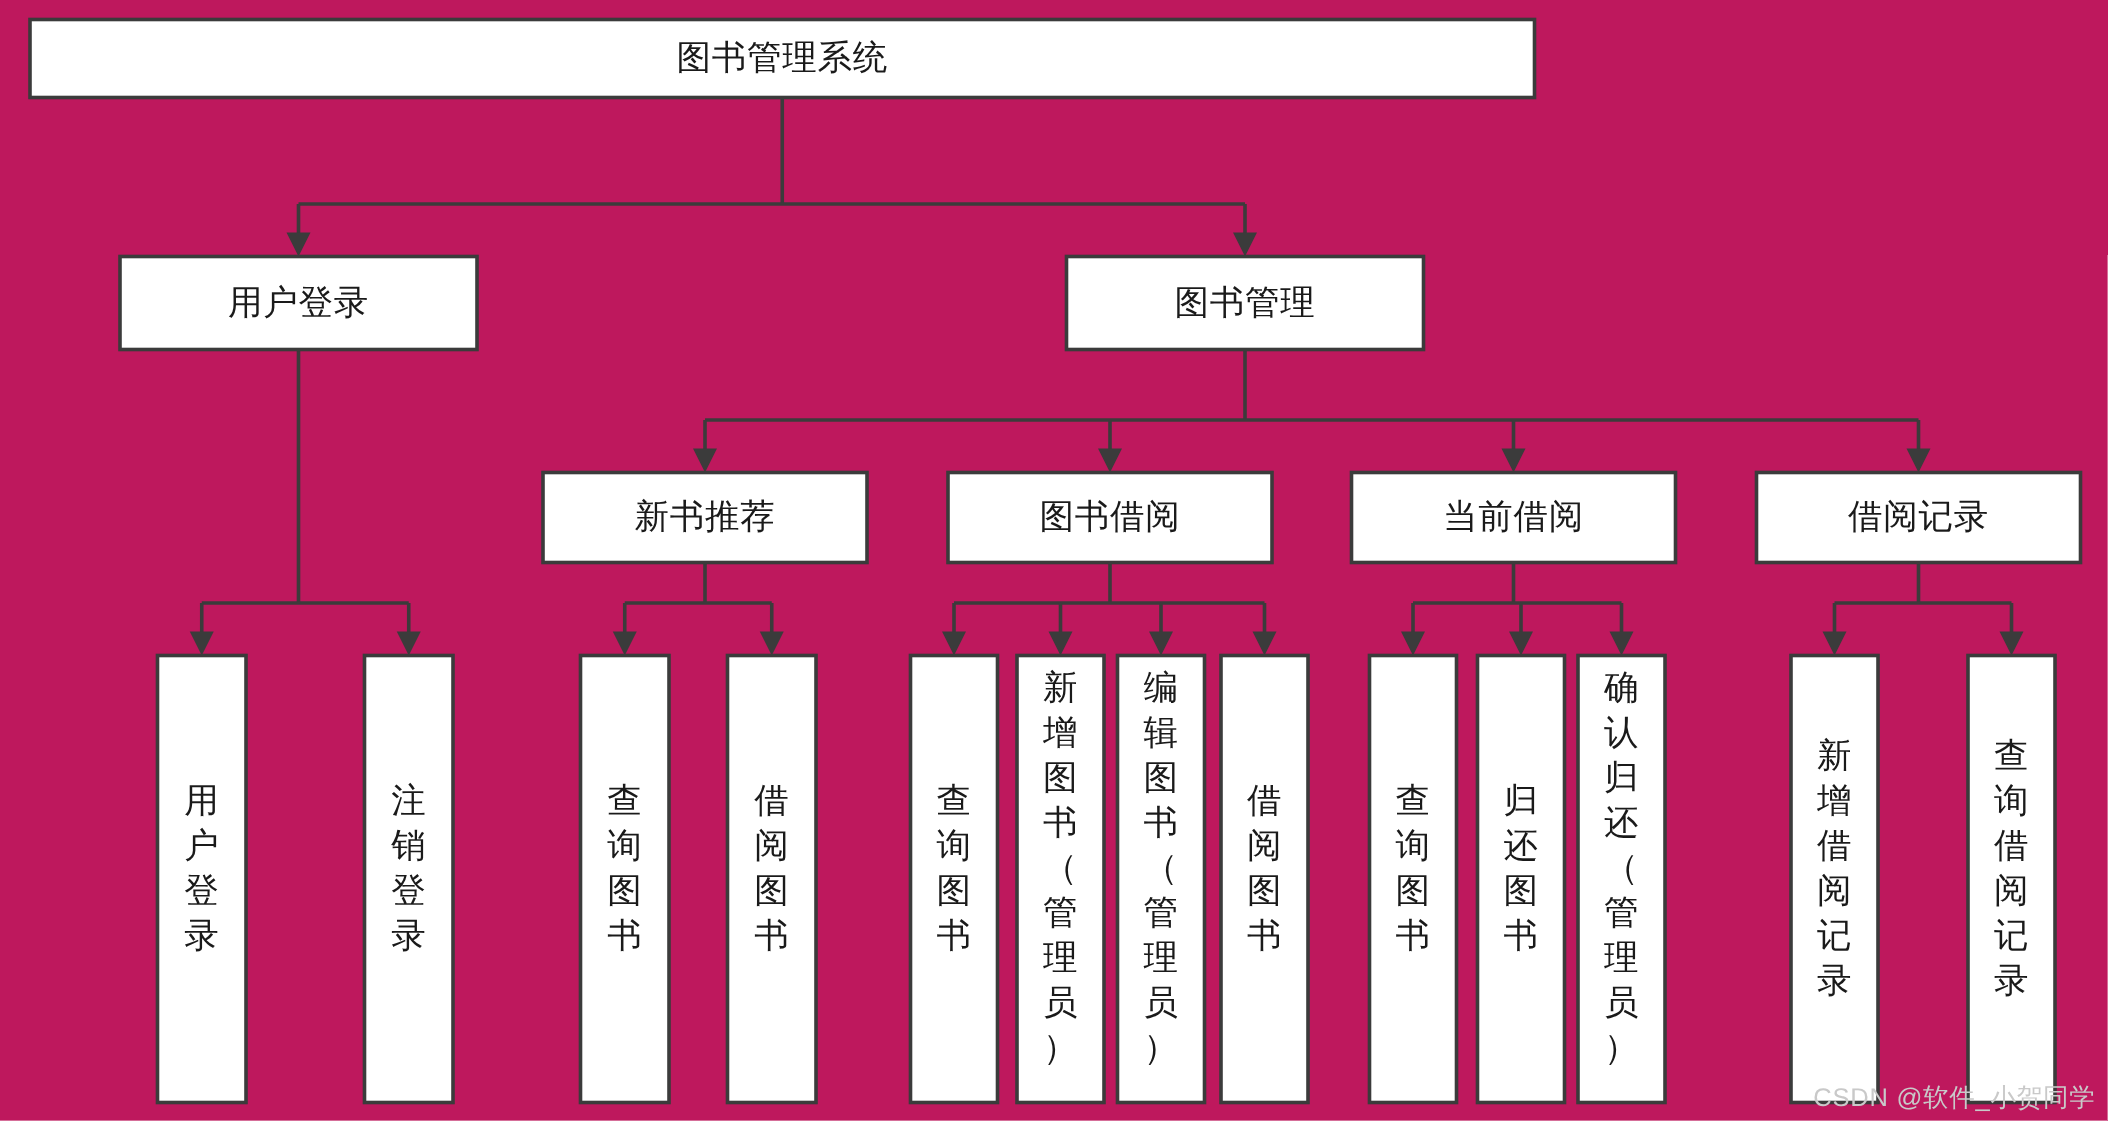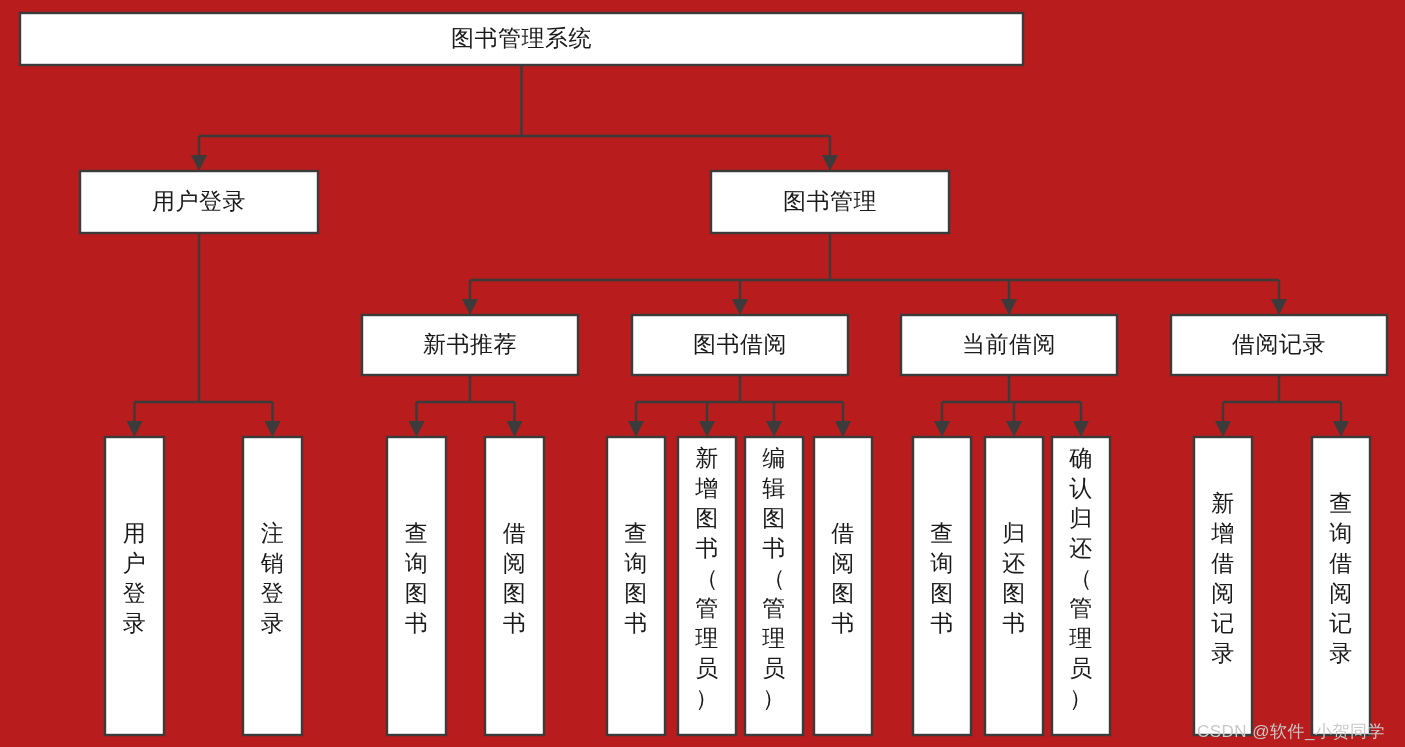--- a/index.html
+++ b/index.html
@@ -10,21 +10,21 @@
   body {
     width: 1405px;
     height: 747px;
     font-family: "Liberation Sans", "DejaVu Sans", sans-serif;
     overflow: hidden;
   }
   #diagram-root {
     position: relative;
     width: 1405px;
     height: 747px;
-    background: #b91c1c;
+    background: #be185d;
   }
   svg#flow-svg {
     position: absolute;
     left: 0;
     top: 0;
     width: 1405px;
     height: 747px;
     display: block;
   }
   .node-box {
@@ -51,21 +51,21 @@
     stroke-width: 2.4;
     fill: none;
     stroke-linecap: butt;
   }
   .arrow-head {
     fill: #3b3b3b;
     stroke: none;
   }
   .watermark {
     position: absolute;
-    right: 20px;
+    right: 8px;
     bottom: 4px;
     font-family: "Liberation Sans", "DejaVu Sans", sans-serif;
     font-size: 17px;
     color: #c9c9c9;
     white-space: nowrap;
     letter-spacing: 0.5px;
     user-select: none;
   }
 </style>
 </head>

